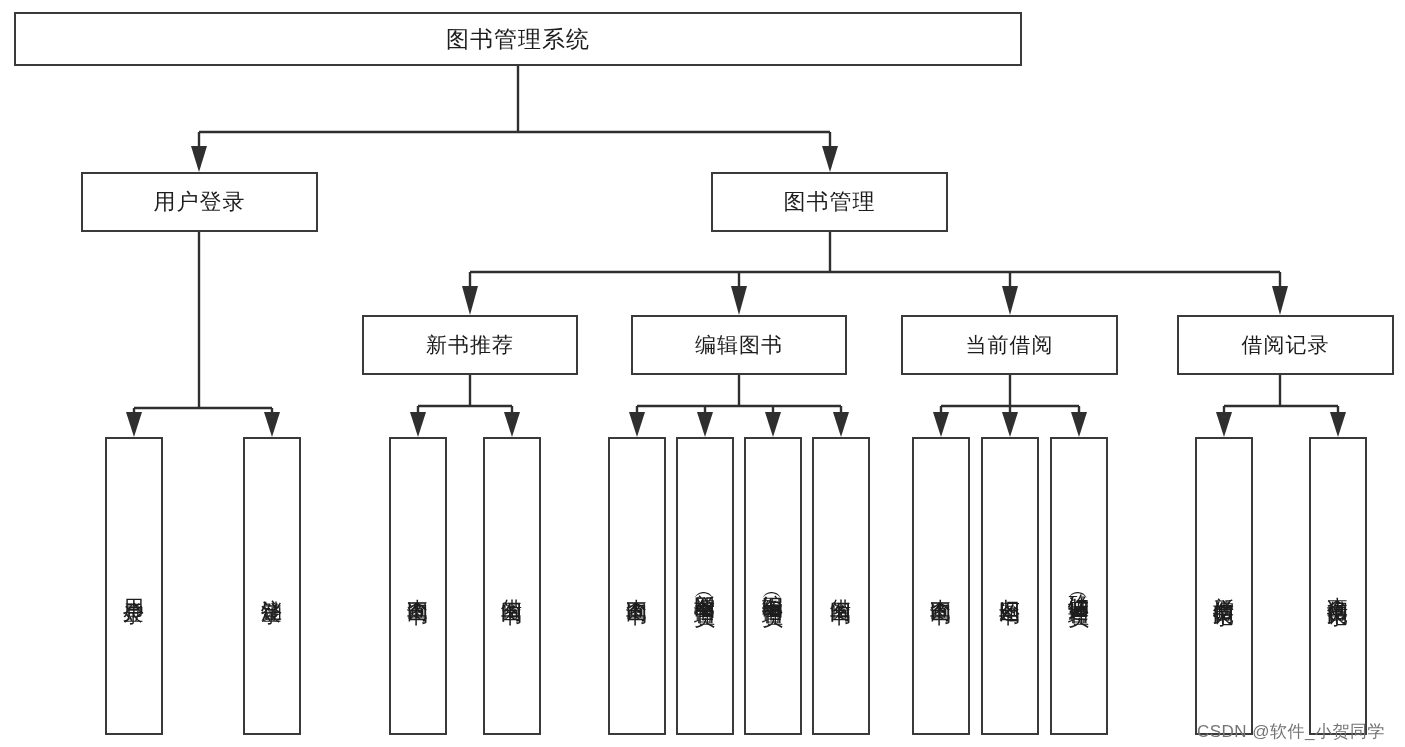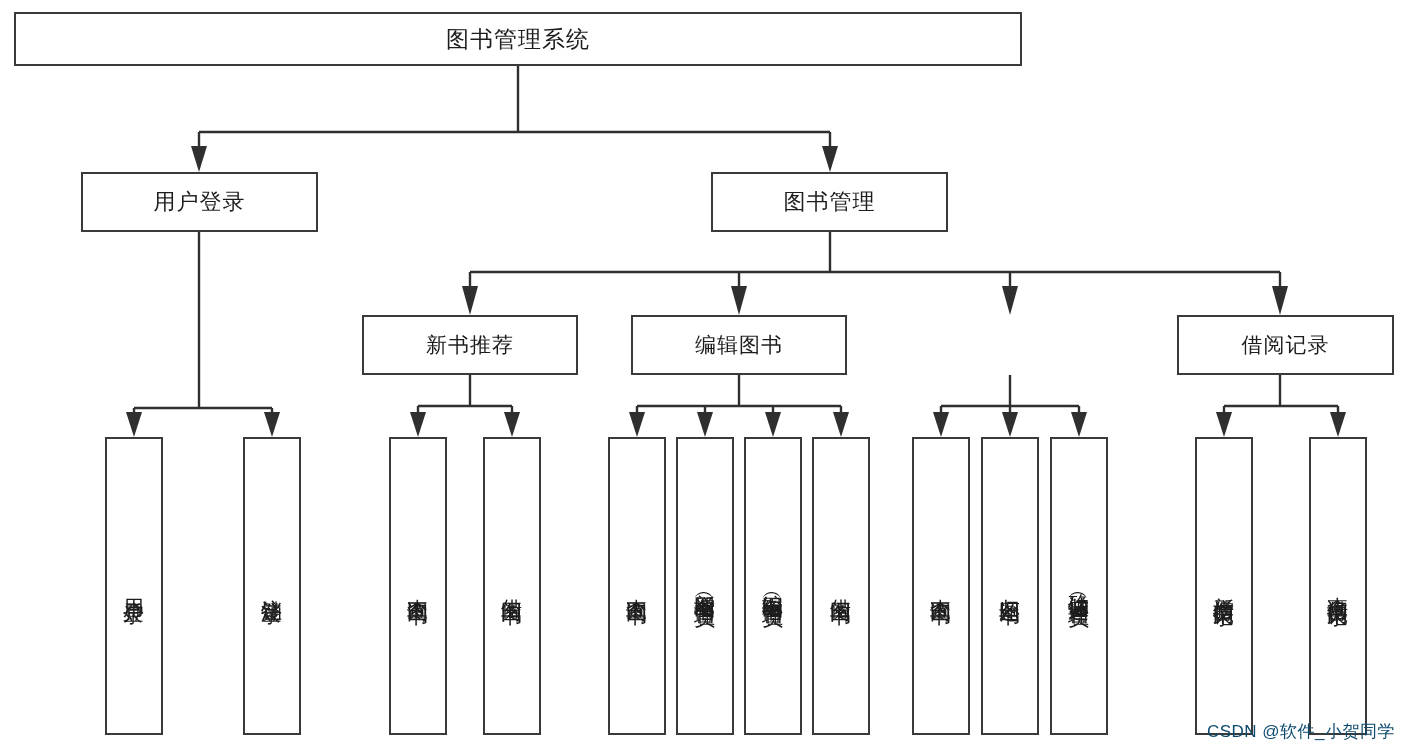--- a/index.html
+++ b/index.html
@@ -66,24 +66,24 @@
     fill: none;
   }
   #wires polygon {
     fill: #2f2f2f;
     stroke: none;
   }
 
   
   #watermark {
     position: absolute;
-    right: 10px;
+    right: 20px;
     bottom: 4px;
     font-size: 17px;
-    color: #0c4a6e;
+    color: #737373;
     white-space: nowrap;
     letter-spacing: 0.5px;
   }
 </style>
 </head>
 <body>
 
 <div id="canvas">
 
   <svg id="wires" viewBox="0 0 1405 747" xmlns="http://www.w3.org/2000/svg">
@@ -163,20 +163,23 @@
   </div>
 
   <div class="node level2" style="left:362px; top:315px; width:216px; height:60px;">
     <span class="htext">新书推荐</span>
   </div>
 
   <div class="node level2" style="left:631px; top:315px; width:216px; height:60px;">
     <span class="htext">编辑图书</span>
   </div>
 
+  <div class="node level2" style="left:901px; top:315px; width:217px; height:60px;">
+    <span class="htext">当前借阅</span>
+  </div>
 
   <div class="node level2" style="left:1171px; top:315px; width:217px; height:60px;margin-left:6px;">
     <span class="htext">借阅记录</span>
   </div>
 
   <div class="node leaf" style="left:105px; top:437px; width:58px; height:298px;">
     <span class="vtext">用户登录</span>
   </div>
   <div class="node leaf" style="left:243px; top:437px; width:58px; height:298px;">
     <span class="vtext">注销登录</span>

